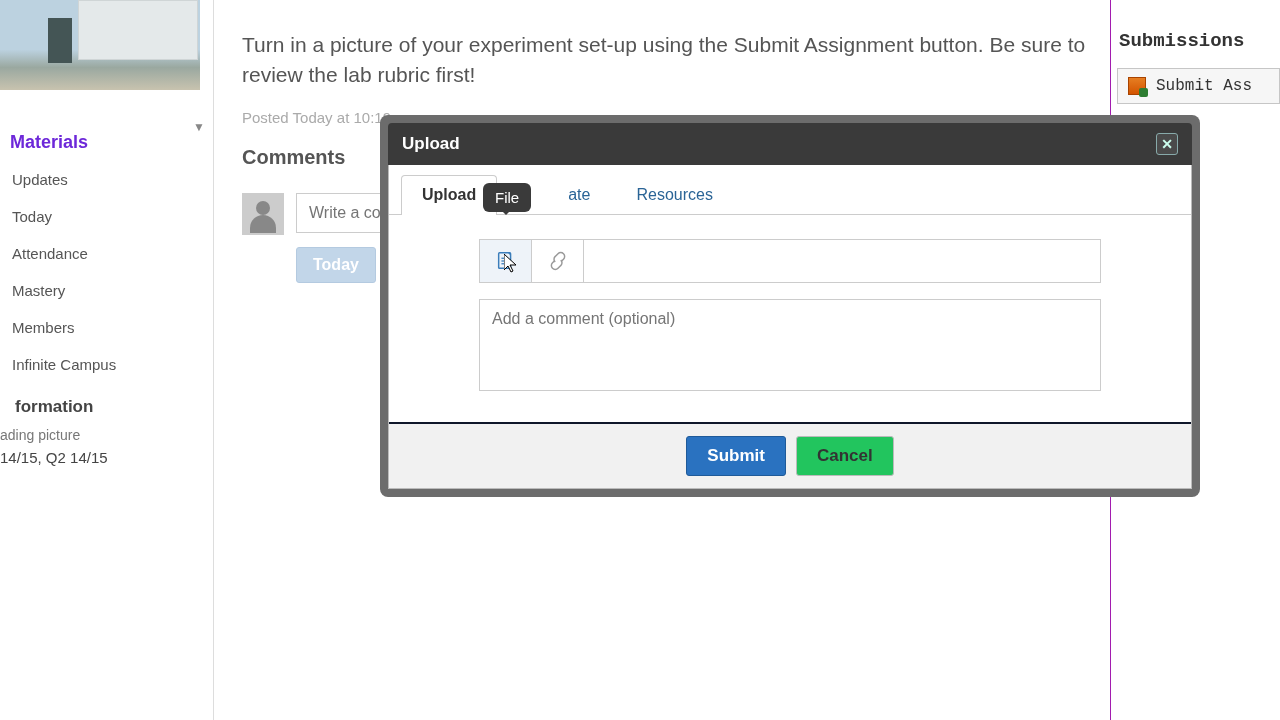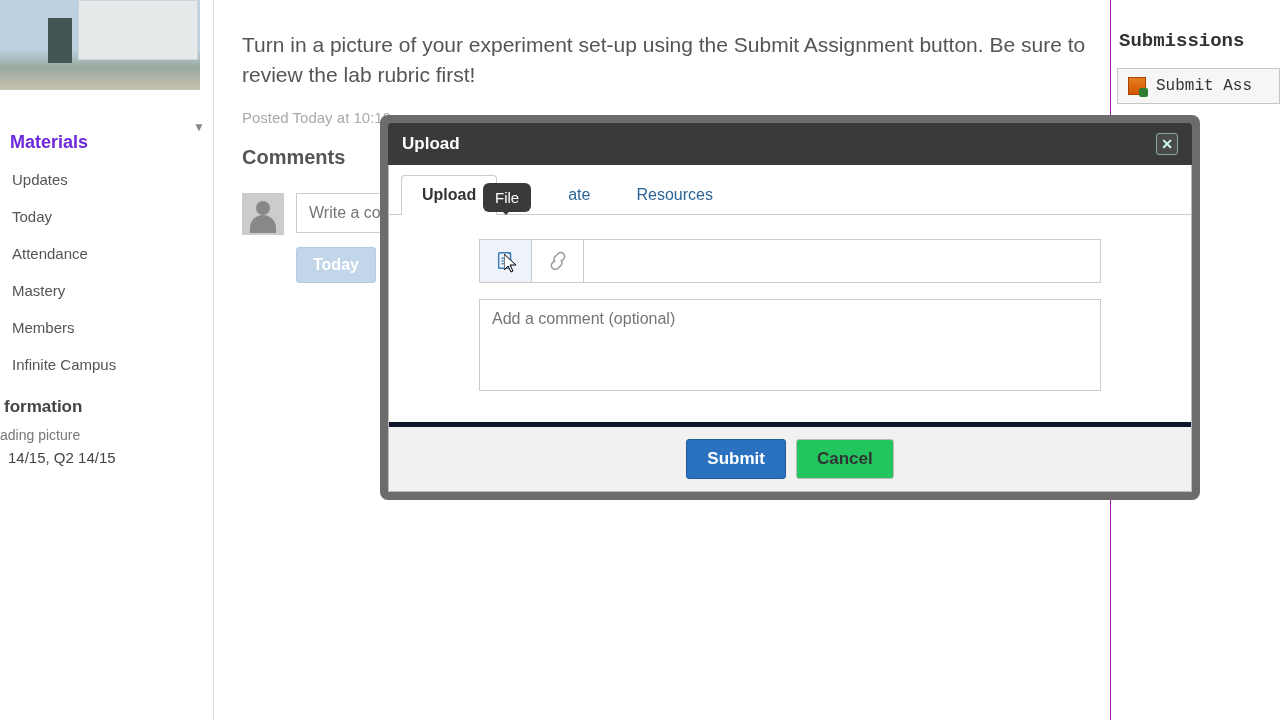--- a/index.html
+++ b/index.html
@@ -64,34 +64,34 @@
     font-size:12px;
   }
   .sidebar-list { list-style:none; }
   .sidebar-list li {
     padding: 10px 12px;
     font-size: 15px;
     color: #555;
     cursor: pointer;
   }
   .info-header {
-    padding: 14px 0 6px 4px;
+    padding: 14px 0 6px 15px;
     font-size: 17px;
     font-weight: bold;
     color:#444;
   }
   .info-sub {
     font-size: 14px;
     color: #777;
     padding: 4px 0;
   }
   .info-val {
     font-size: 15px;
     color: #444;
-    padding: 2px 8px;
+    padding: 2px 0;
   }
 
   
   .main {
     flex: 1;
     padding: 30px 28px 0 28px;
     position: relative;
   }
   .assignment-desc {
     font-size: 21px;
@@ -302,21 +302,21 @@
     height: 92px;
     border: 1px solid #ccc;
     resize: none;
     font-family: inherit;
     font-size: 16px;
     padding: 10px 12px;
     color:#555;
   }
   .modal-footer {
     background: #f1f1f1;
-    border-top: 5px solid #0f172a;
+    border-top: 2px solid #0f172a;
     padding: 12px 16px;
     display:flex;
     justify-content:center;
     gap: 10px;
   }
   .btn {
     font-size: 17px;
     font-weight: bold;
     padding: 9px 20px;
     border-radius: 3px;

